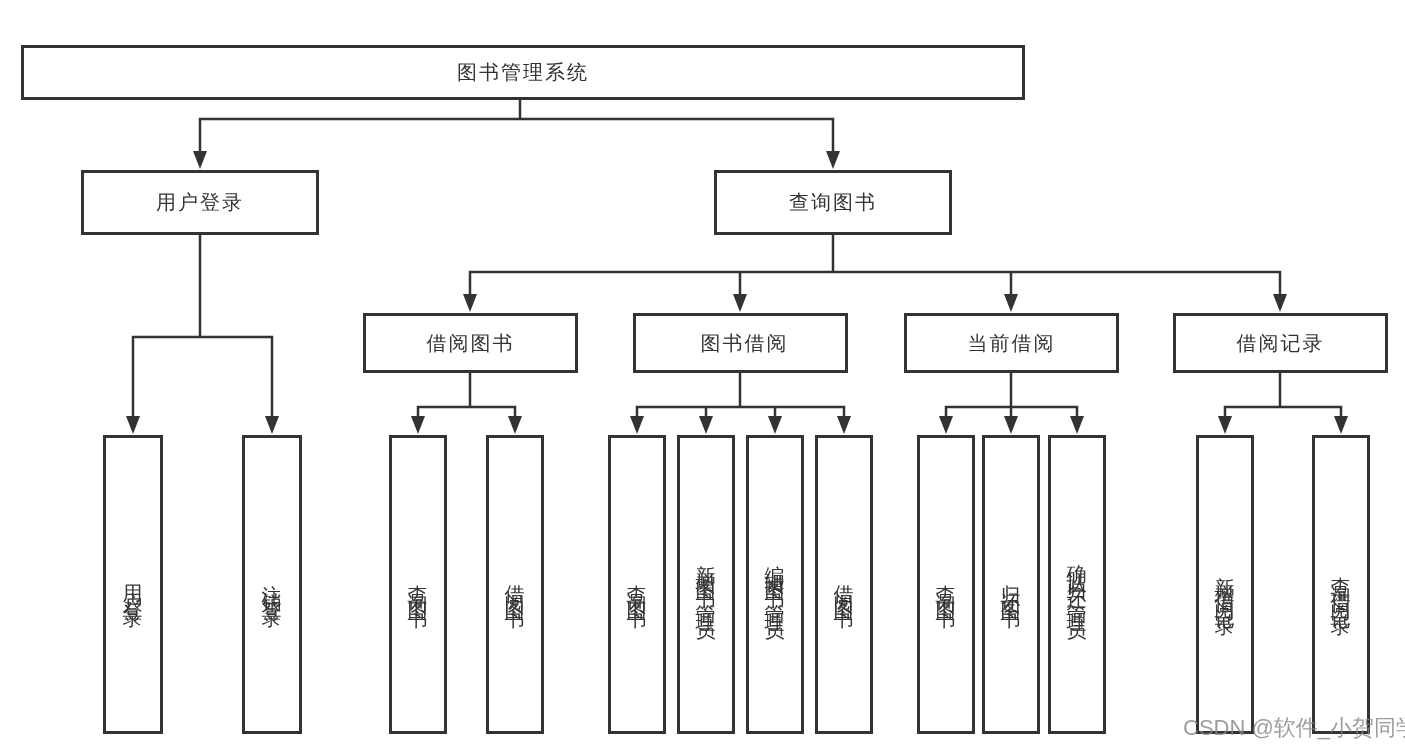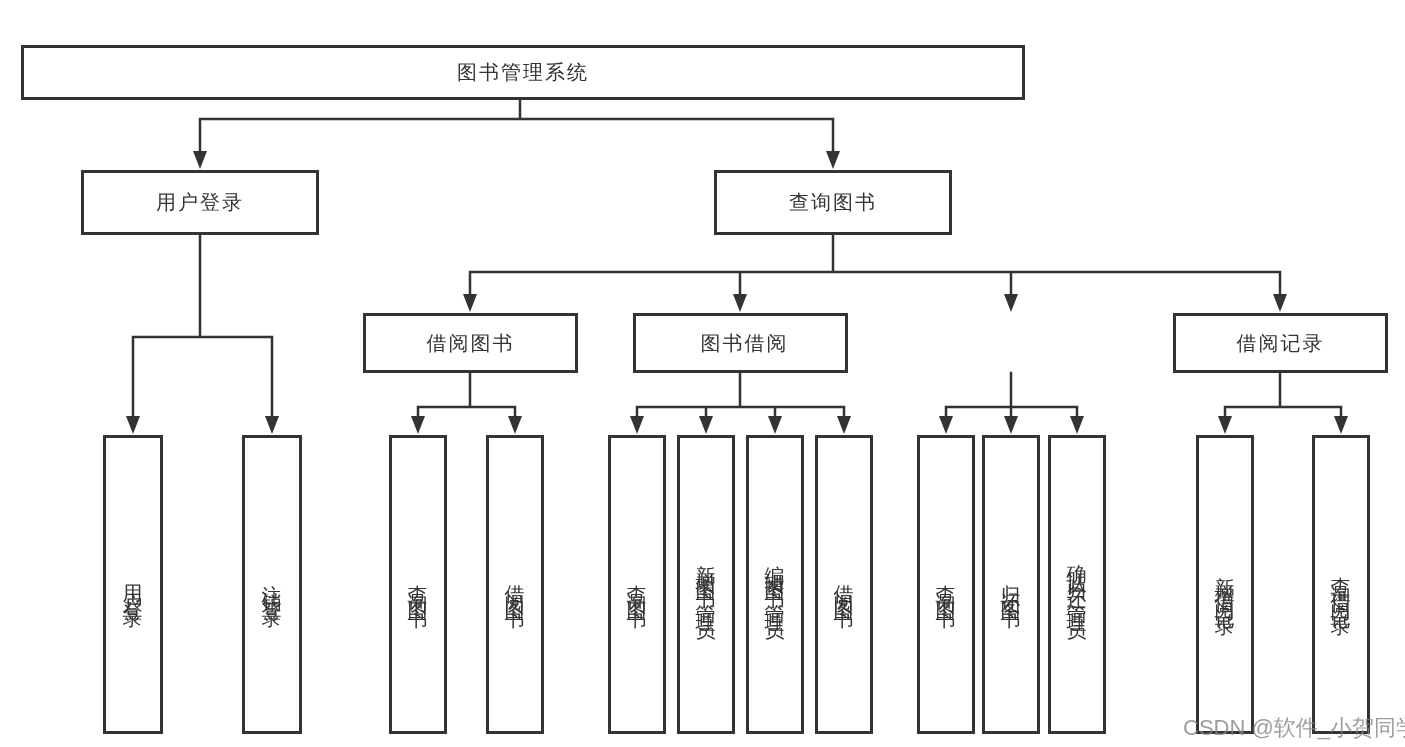--- a/index.html
+++ b/index.html
@@ -114,20 +114,21 @@
     </g>
   </svg>
 
   <div class="box box-h" id="n-root">图书管理系统</div>
 
   <div class="box box-h" id="n-login">用户登录</div>
   <div class="box box-h" id="n-mgmt">查询图书</div>
 
   <div class="box box-h" id="n-nb">借阅图书</div>
   <div class="box box-h" id="n-bb">图书借阅</div>
+  <div class="box box-h" id="n-cb">当前借阅</div>
   <div class="box box-h" id="n-br">借阅记录</div>
 
   <div class="box box-v leaf" id="l-login">
     <span class="vtext">用户登录</span>
   </div>
   <div class="box box-v leaf" id="l-logout">
     <span class="vtext">注销登录</span>
   </div>
 
   <div class="box box-v leaf" id="l-nbq">

